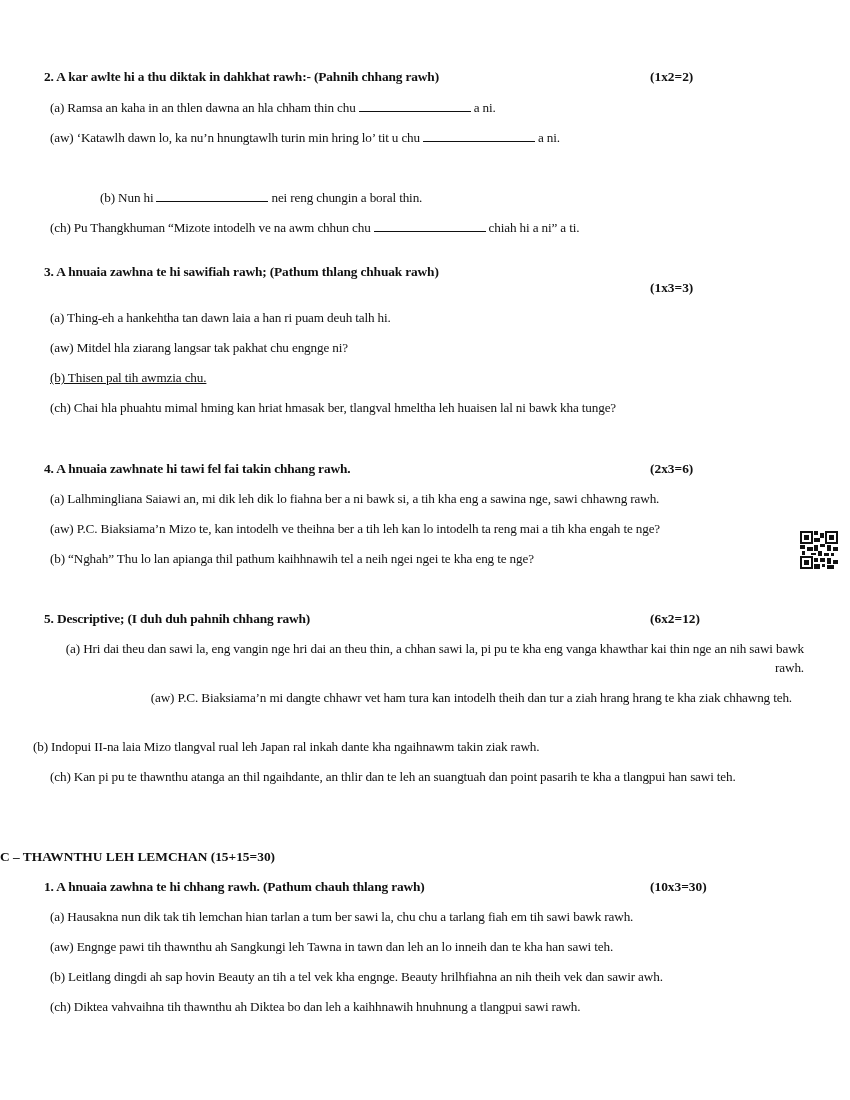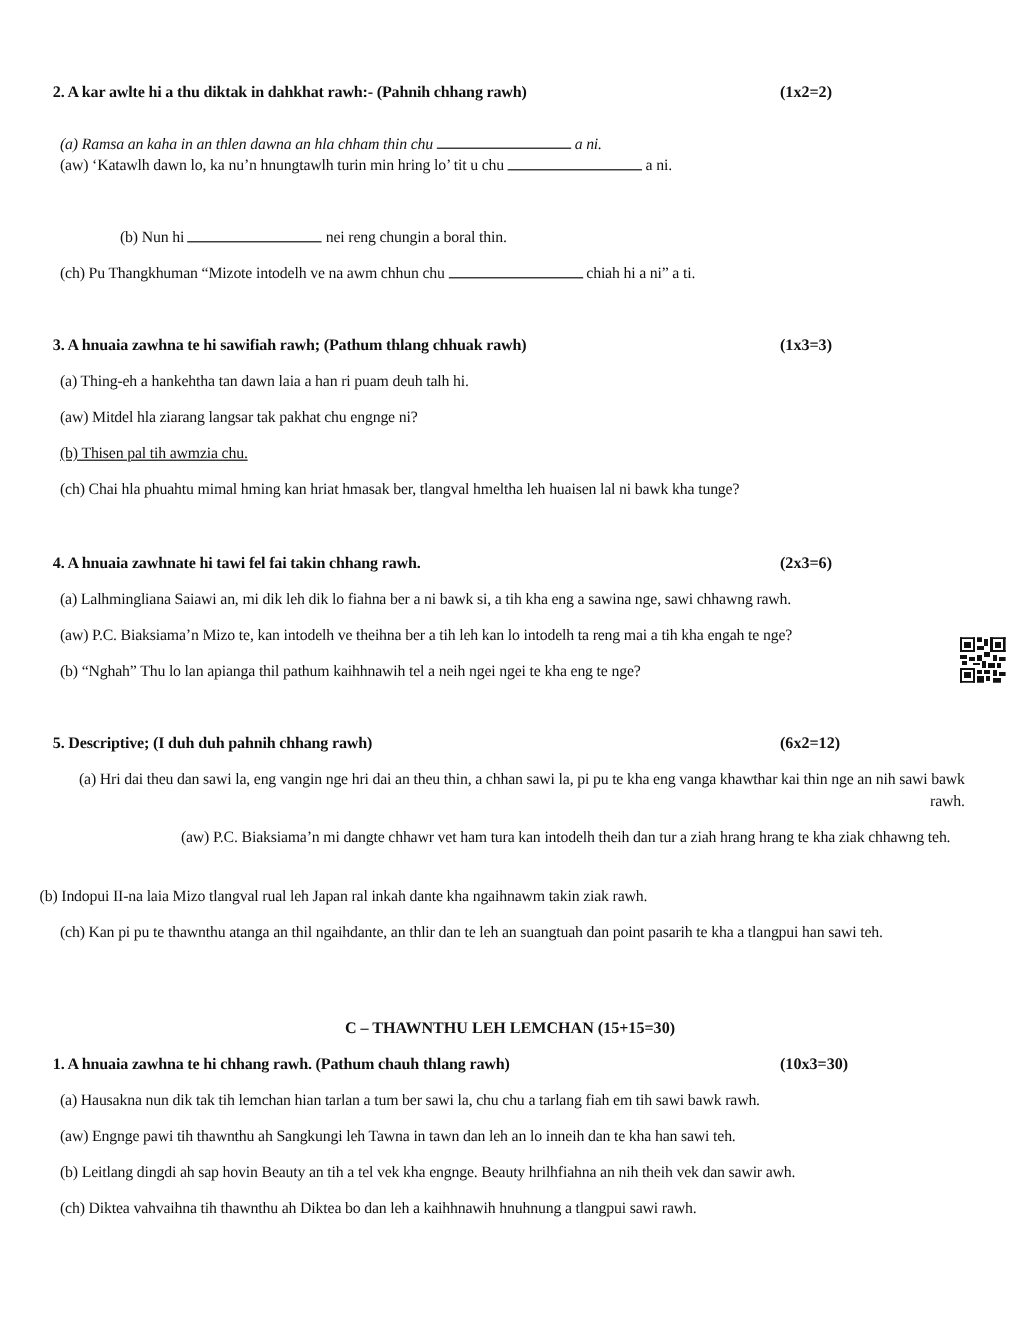--- a/index.html
+++ b/index.html
@@ -44,53 +44,53 @@
     position: absolute;
     font-size: 13.2px;
     line-height: 19px;
     white-space: normal;
     letter-spacing: -0.15px;
   }
   .center-heading {
     position: absolute;
     left: 0;
     width: 850px;
-    text-align: center;
+    text-align: left;
     font-weight: bold;
     font-size: 13.4px;
     line-height: 16px;
   }
   .qr {
     position: absolute;
     left: 800px;
     top: 531px;
     width: 38px;
     height: 38px;
   }
 </style>
 </head>
 <body>
 
 <div class="line heading" style="left:44px; top:69px;">2. A kar awlte hi a thu diktak in dahkhat rawh:-  (Pahnih chhang rawh)</div>
 <div class="marks" style="left:650px; top:69px;">(1x2=2)</div>
 
-<div class="line" style="left:50px; top:112px;font-style:italic;">
+<div class="line" style="left:50px; top:100px;">
   <span>(a) Ramsa an kaha in an thlen dawna an hla chham thin chu</span><span class="blank" style="width:112px;"></span><span>a ni.</span>
 </div>
 <div class="line" style="left:50px; top:130px;text-align:right;">
   <span>(aw) ‘Katawlh dawn lo, ka nu’n hnungtawlh turin min hring lo’ tit u chu</span><span class="blank" style="width:112px;"></span><span>a ni.</span>
 </div>
 <div class="line" style="left:100px; top:190px;">
   <span>(b) Nun hi</span><span class="blank" style="width:112px;"></span><span>nei reng chungin a boral thin.</span>
 </div>
 <div class="line" style="left:50px; top:220px;">
   <span>(ch) Pu Thangkhuman “Mizote intodelh ve na awm chhun chu</span><span class="blank" style="width:112px;"></span><span>chiah hi a ni” a ti.</span>
 </div>
 
-<div class="line heading" style="left:44px; top:280px;">3. A hnuaia zawhna te hi sawifiah rawh; (Pathum thlang chhuak rawh)</div>
+<div class="line heading" style="left:44px; top:264px;">3. A hnuaia zawhna te hi sawifiah rawh; (Pathum thlang chhuak rawh)</div>
 <div class="marks" style="left:650px; top:280px;">(1x3=3)</div>
 <div class="line" style="left:50px; top:310px;">(a) Thing-eh a hankehtha tan dawn laia a han ri puam deuh talh hi.</div>
 <div class="line" style="left:50px; top:340px;">(aw) Mitdel hla ziarang langsar tak pakhat chu engnge ni?</div>
 <div class="line" style="left:50px; top:370px;text-decoration:underline;">(b) Thisen pal tih awmzia chu.</div>
 <div class="line" style="left:50px; top:400px;">(ch) Chai hla phuahtu mimal hming kan hriat hmasak ber, tlangval hmeltha leh huaisen lal ni bawk kha tunge?</div>
 
 <div class="line heading" style="left:44px; top:461px;">4. A hnuaia zawhnate hi tawi fel fai takin chhang rawh.</div>
 <div class="marks" style="left:650px; top:461px;">(2x3=6)</div>
 <div class="line" style="left:50px; top:491px;">(a) Lalhmingliana Saiawi an, mi dik leh dik lo fiahna ber a ni bawk si, a tih kha eng a sawina nge, sawi chhawng rawh.</div>
 <div class="line" style="left:50px; top:521px;">(aw) P.C. Biaksiama’n Mizo te, kan intodelh ve theihna ber a tih leh kan lo intodelh ta reng mai a tih kha engah te nge?</div>

